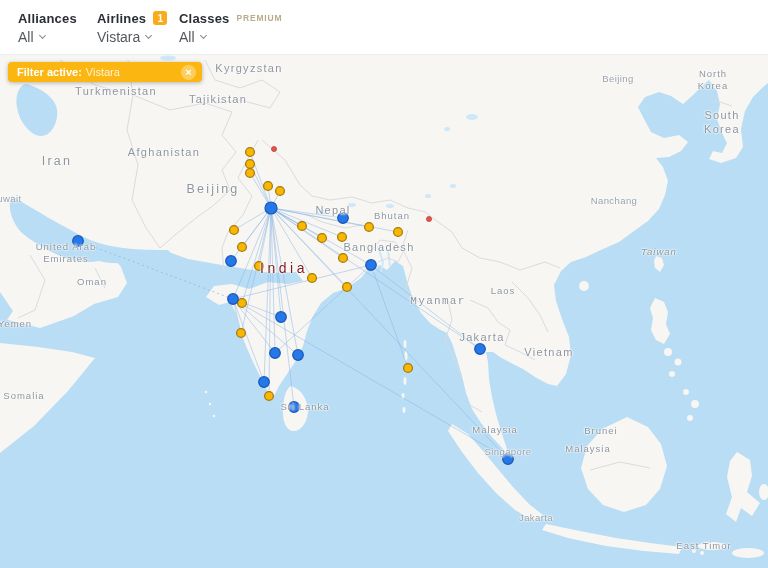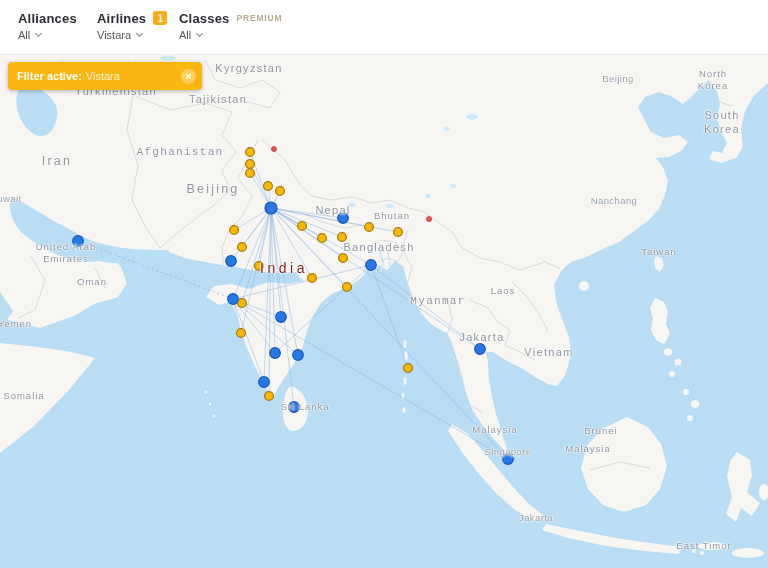--- a/index.html
+++ b/index.html
@@ -10,39 +10,39 @@
   
   .filter-bar { position:absolute; top:0; left:0; width:768px; height:55px; background:#fff; border-bottom:1px solid #ececec; z-index:5; }
   .filter-group { position:absolute; top:10px; }
   .fg-alliances { left:18px; }
   .fg-airlines  { left:97px; }
   .fg-classes   { left:179px; }
   .fg-label-row { display:flex; align-items:center; height:16px; }
   .fg-label { font-size:13px; font-weight:bold; color:#2b2e33; letter-spacing:.2px; }
   .fg-badge { display:inline-flex; align-items:center; justify-content:center; min-width:14px; height:14px; margin-left:7px; background:#fbab18; border-radius:3px; color:#fff; font-size:10px; font-weight:bold; padding:0 3px; }
   .fg-premium { margin-left:7px; font-size:8.5px; font-weight:bold; letter-spacing:.8px; color:#b7ad8a; }
-  .fg-value-row { margin-top:3px; font-size:11px; color:#55595e; display:flex; align-items:center; }
+  .fg-value-row { margin-top:3px; font-size:14px; color:#55595e; display:flex; align-items:center; }
   .chev { display:inline-block; width:5px; height:5px; border-right:1.5px solid #85898e; border-bottom:1.5px solid #85898e; transform:rotate(45deg); margin-left:6px; margin-top:-3px; }
 
   
   .map-wrap { position:absolute; top:55px; left:0; width:768px; height:513px; overflow:hidden; background:#b8ddf4; }
   .map-wrap svg { display:block; }
 
   
   #labels { position:absolute; inset:0; pointer-events:none; }
   .map-label { position:absolute; transform:translate(-50%,-50%); color:#8d959f; letter-spacing:1.3px; white-space:pre-line; text-align:center; line-height:1.3;
     text-shadow:0 0 2px #fff, 0 0 2px #fff, 0 0 3px rgba(255,255,255,.9); }
   .map-label.country    { font-size:11px;text-align:center; }
   .map-label.country-lg { font-size:12.5px; letter-spacing:2.2px; }
   .map-label.country-xl { font-size:14px; letter-spacing:3.5px; color:#7f1d1d; }
   .map-label.country-sm { font-size:9.5px; letter-spacing:1px; }
   .map-label.city { font-size:9.5px; letter-spacing:.4px; color:#98a1ab; }
 
   
-  .filter-banner { position:absolute; top:7px; left:8px; width:194px; height:28px; background:#fcb612; border-radius:4px; box-shadow:0 1px 4px rgba(0,0,0,.28); display:flex; align-items:center; padding:0 6px 0 9px; z-index:6; }
+  .filter-banner { position:absolute; top:7px; left:8px; width:194px; height:20px; background:#fcb612; border-radius:4px; box-shadow:0 1px 4px rgba(0,0,0,.28); display:flex; align-items:center; padding:0 6px 0 9px; z-index:6; }
   .fb-prefix { font-size:11px; font-weight:bold; color:#fff; }
   .fb-value  { font-size:11px; color:rgba(255,255,255,.82); margin-left:4px; }
   .fb-close  { margin-left:auto; width:15px; height:15px; border-radius:50%; background:rgba(255,255,255,.32); color:#fff; font-size:11px; line-height:14px; text-align:center; cursor:pointer; font-weight:bold; }
 </style>
 </head>
 <body>
 
 <div class="screen">
 
   <div class="filter-bar">
@@ -228,21 +228,21 @@
           <circle cx="78" cy="241" r="5.3" fill="#2478e8" stroke="#1a57b8" stroke-width="1.2"></circle>
           <circle cx="480" cy="349" r="5.3" fill="#2478e8" stroke="#1a57b8" stroke-width="1.2"></circle>
           <circle cx="508" cy="459" r="5.3" fill="#2478e8" stroke="#1a57b8" stroke-width="1.2"></circle>
           <circle cx="271" cy="208" r="6" fill="#2478e8" stroke="#1a57b8" stroke-width="1.2"></circle>
         </g>
     </svg>
     <div id="labels">
         <div class="map-label country" style="left: 249px; top: 13px;">Kyrgyzstan</div>
         <div class="map-label country" style="left: 116px; top: 36px;">Turkmenistan</div>
         <div class="map-label country" style="left: 218px; top: 44px;">Tajikistan</div>
-        <div class="map-label country" style="left: 180px; top: 97px; font-family: Liberation Mono, monospace;">Afghanistan</div>
+        <div class="map-label country" style="left: 164px; top: 97px;">Afghanistan</div>
         <div class="map-label country-lg" style="left: 57px; top: 106px;">Iran</div>
         <div class="map-label country-lg" style="left: 213px; top: 134px;">Beijing</div>
         <div class="map-label country" style="left: 333px; top: 155px;">Nepal</div>
         <div class="map-label country-sm" style="left: 392px; top: 161px;">Bhutan</div>
         <div class="map-label country" style="left: 379px; top: 192px;">Bangladesh</div>
         <div class="map-label country-xl" style="left: 284px; top: 213px;">India</div>
         <div class="map-label country" style="left: 438px; top: 246px; font-family: Liberation Mono, monospace;">Myanmar</div>
         <div class="map-label country" style="left: 482px; top: 282px;">Jakarta</div>
         <div class="map-label country-sm" style="left: 503px; top: 236px;">Laos</div>
         <div class="map-label country" style="left: 549px; top: 297px;">Vietnam</div>
@@ -250,21 +250,21 @@
 Emirates</div>
         <div class="map-label country-sm" style="left: 92px; top: 227px;">Oman</div>
         <div class="map-label country-sm" style="left: 15px; top: 269px;">Yemen</div>
         <div class="map-label country-sm" style="left: 24px; top: 341px;">Somalia</div>
         <div class="map-label country-sm" style="left: 305px; top: 352px;">Sri Lanka</div>
         <div class="map-label country-sm" style="left: 495px; top: 375px;">Malaysia</div>
         <div class="map-label country-sm" style="left: 601px; top: 376px;">Brunei</div>
         <div class="map-label country-sm" style="left: 588px; top: 394px;">Malaysia</div>
         <div class="map-label country-sm" style="left: 713px; top: 25px;">North Korea</div>
         <div class="map-label country" style="left: 722px; top: 67px;">South Korea</div>
-        <div class="map-label country-sm" style="left: 659px; top: 197px;">Taiwan</div>
+        <div class="map-label country-sm" style="left: 659px; top: 197px; font-style: italic;">Taiwan</div>
         <div class="map-label country-sm" style="left: 704px; top: 491px;">East Timor</div>
         <div class="map-label city" style="left: 618px; top: 24px;">Beijing</div>
         <div class="map-label city" style="left: 614px; top: 146px;">Nanchang</div>
         <div class="map-label city" style="left: 536px; top: 463px;">Jakarta</div>
         <div class="map-label city" style="left: 508px; top: 397px;">Singapore</div>
         <div class="map-label city" style="left: 6px; top: 144px;">Kuwait</div>
       </div>
 
     <div class="filter-banner">
       <span class="fb-prefix">Filter active:</span>

